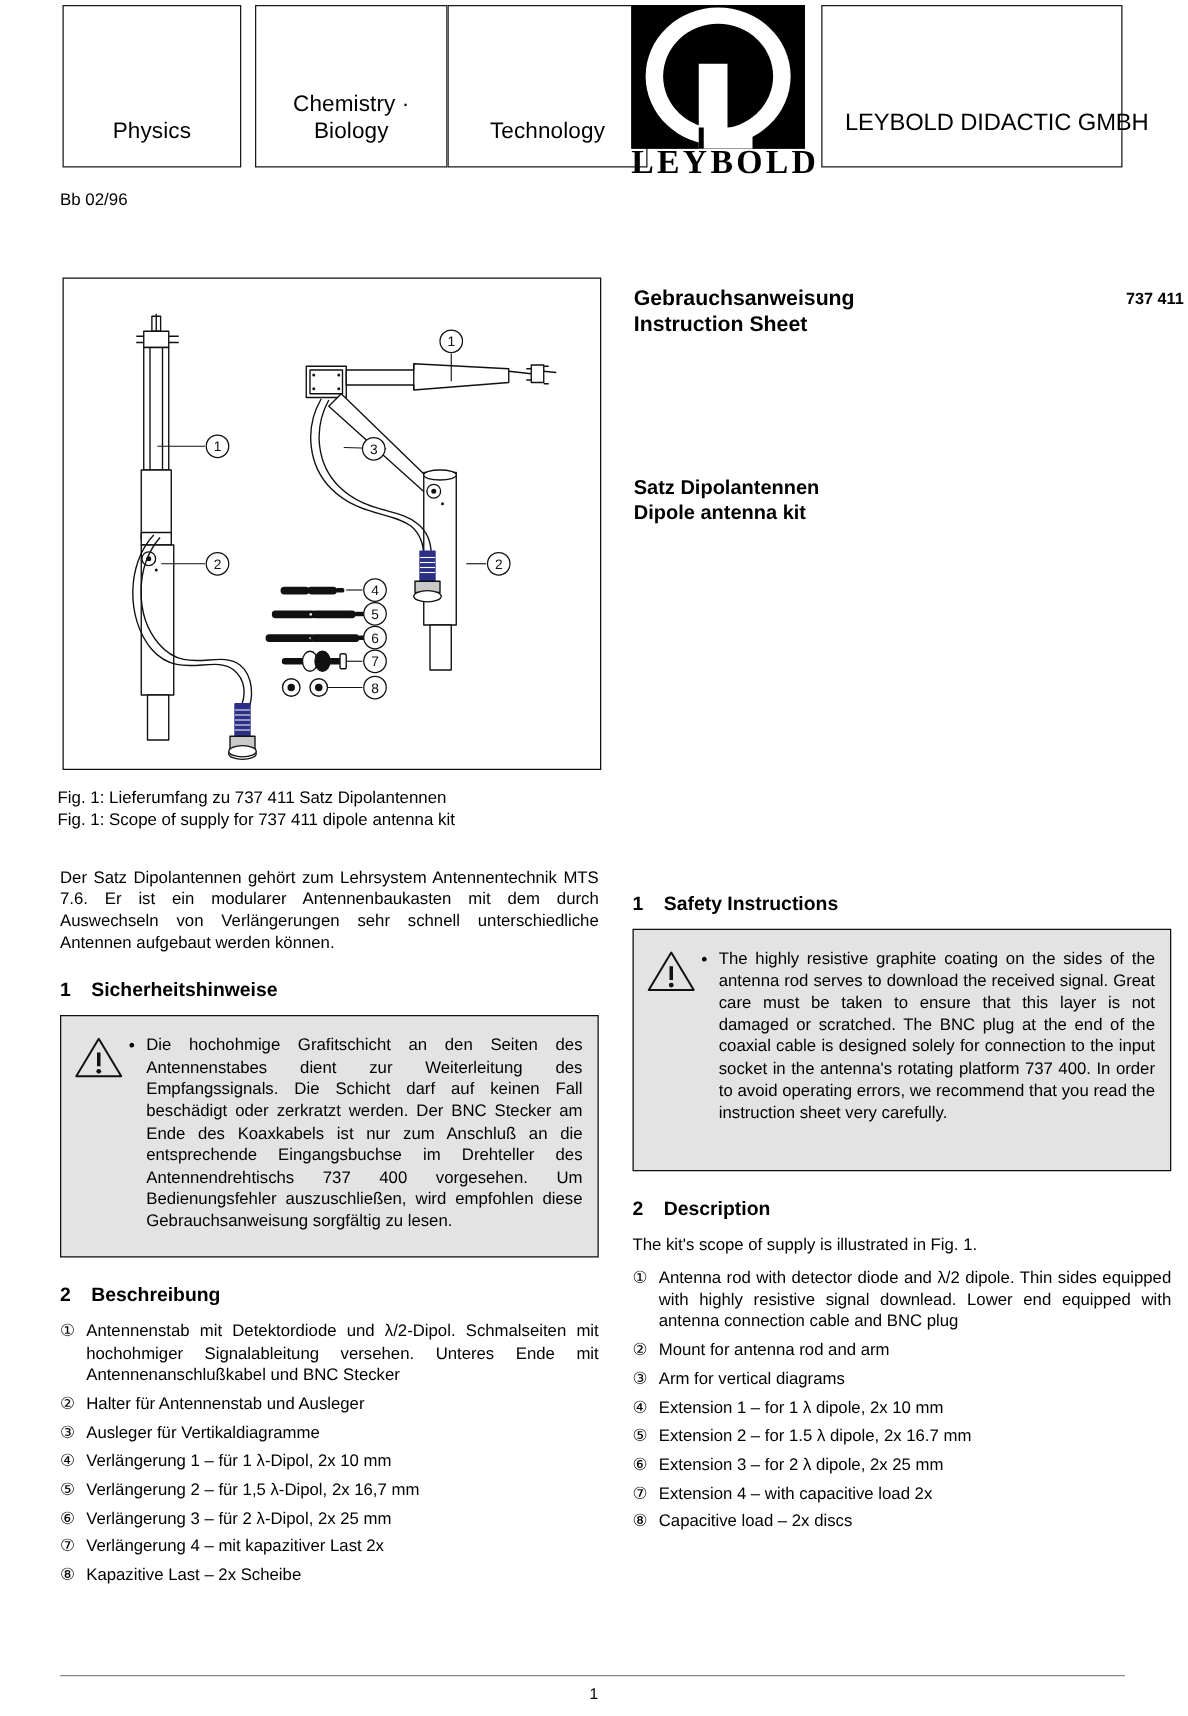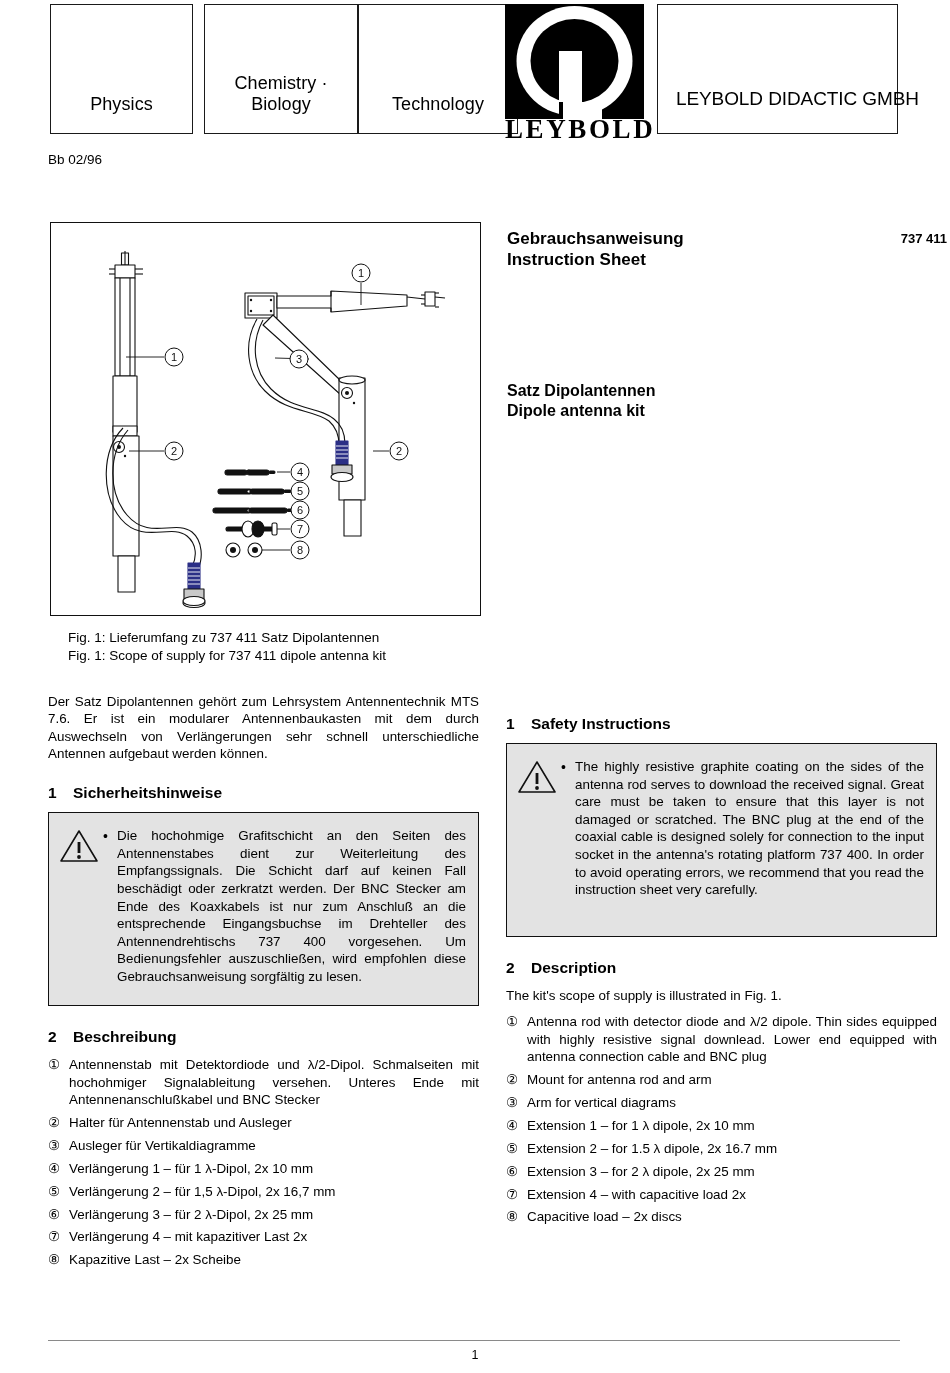--- a/index.html
+++ b/index.html
@@ -113,21 +113,20 @@
   }
   .figure-box svg { display: block; }
 
   .fig-caption {
     position: absolute;
     left: 46px;
     top: 629px;
     font-size: 13.5px;
     line-height: 17.5px;
     white-space: pre-line;
-    margin-left: 22px;
   }
 
   
   .title-block {
     position: absolute;
     left: 507px;
     top: 228px;
     width: 440px;
   }
   .title-row {

